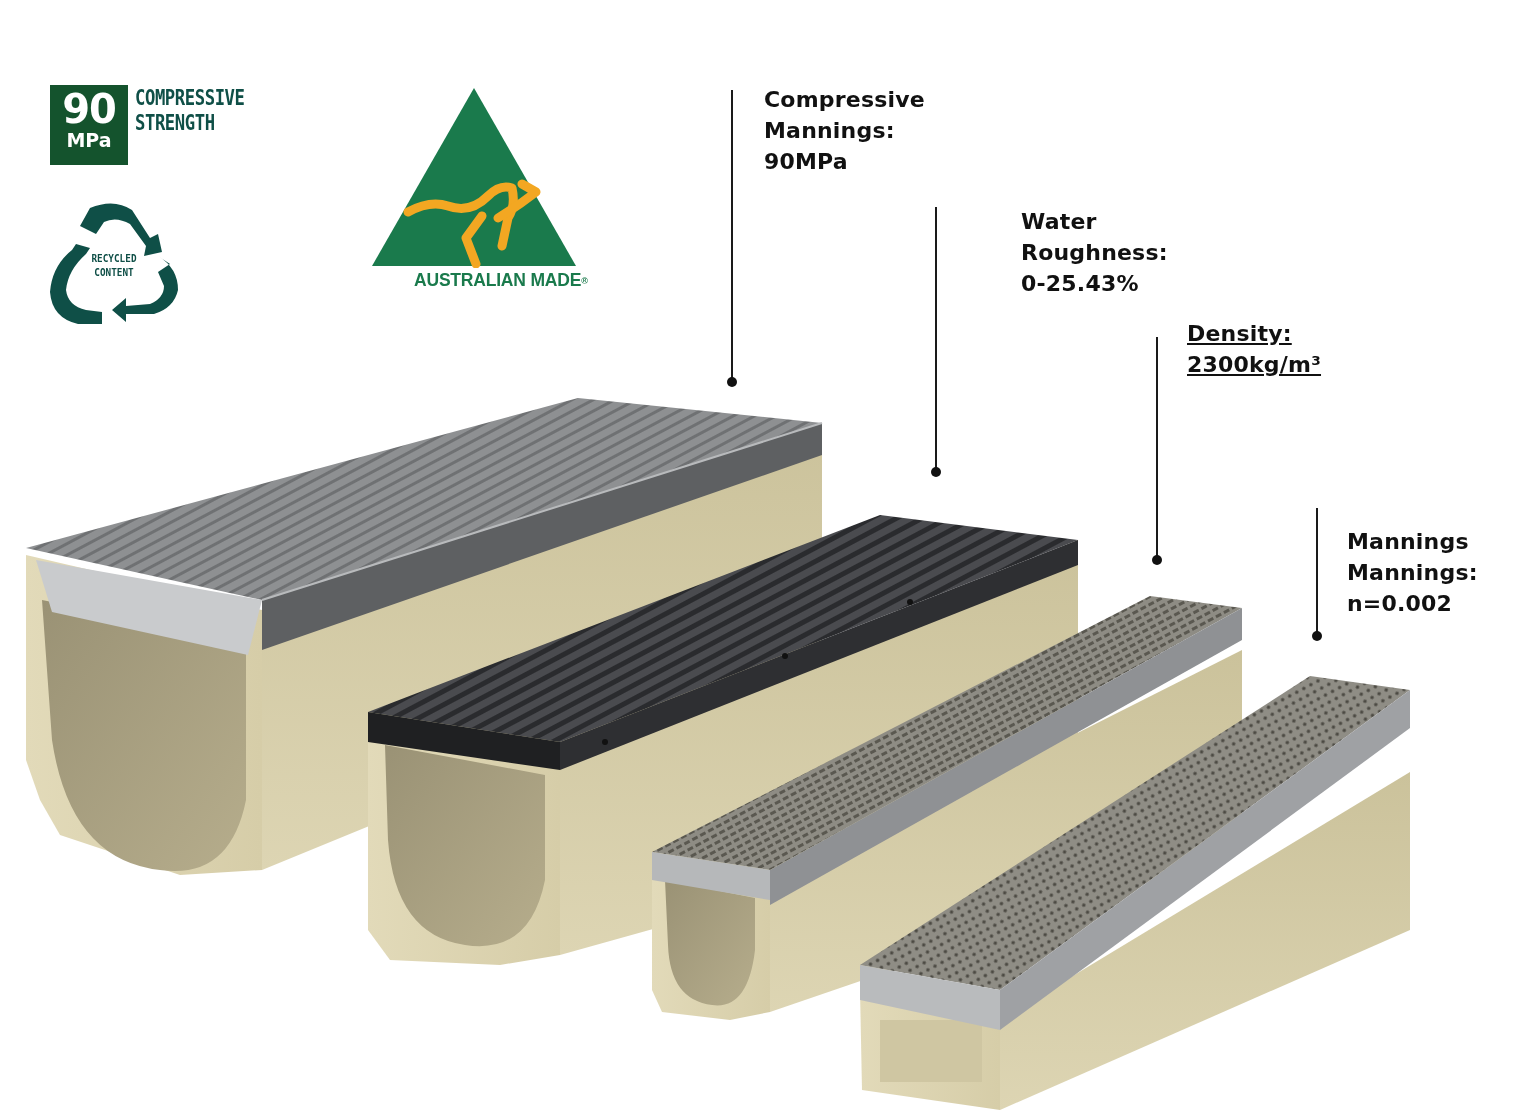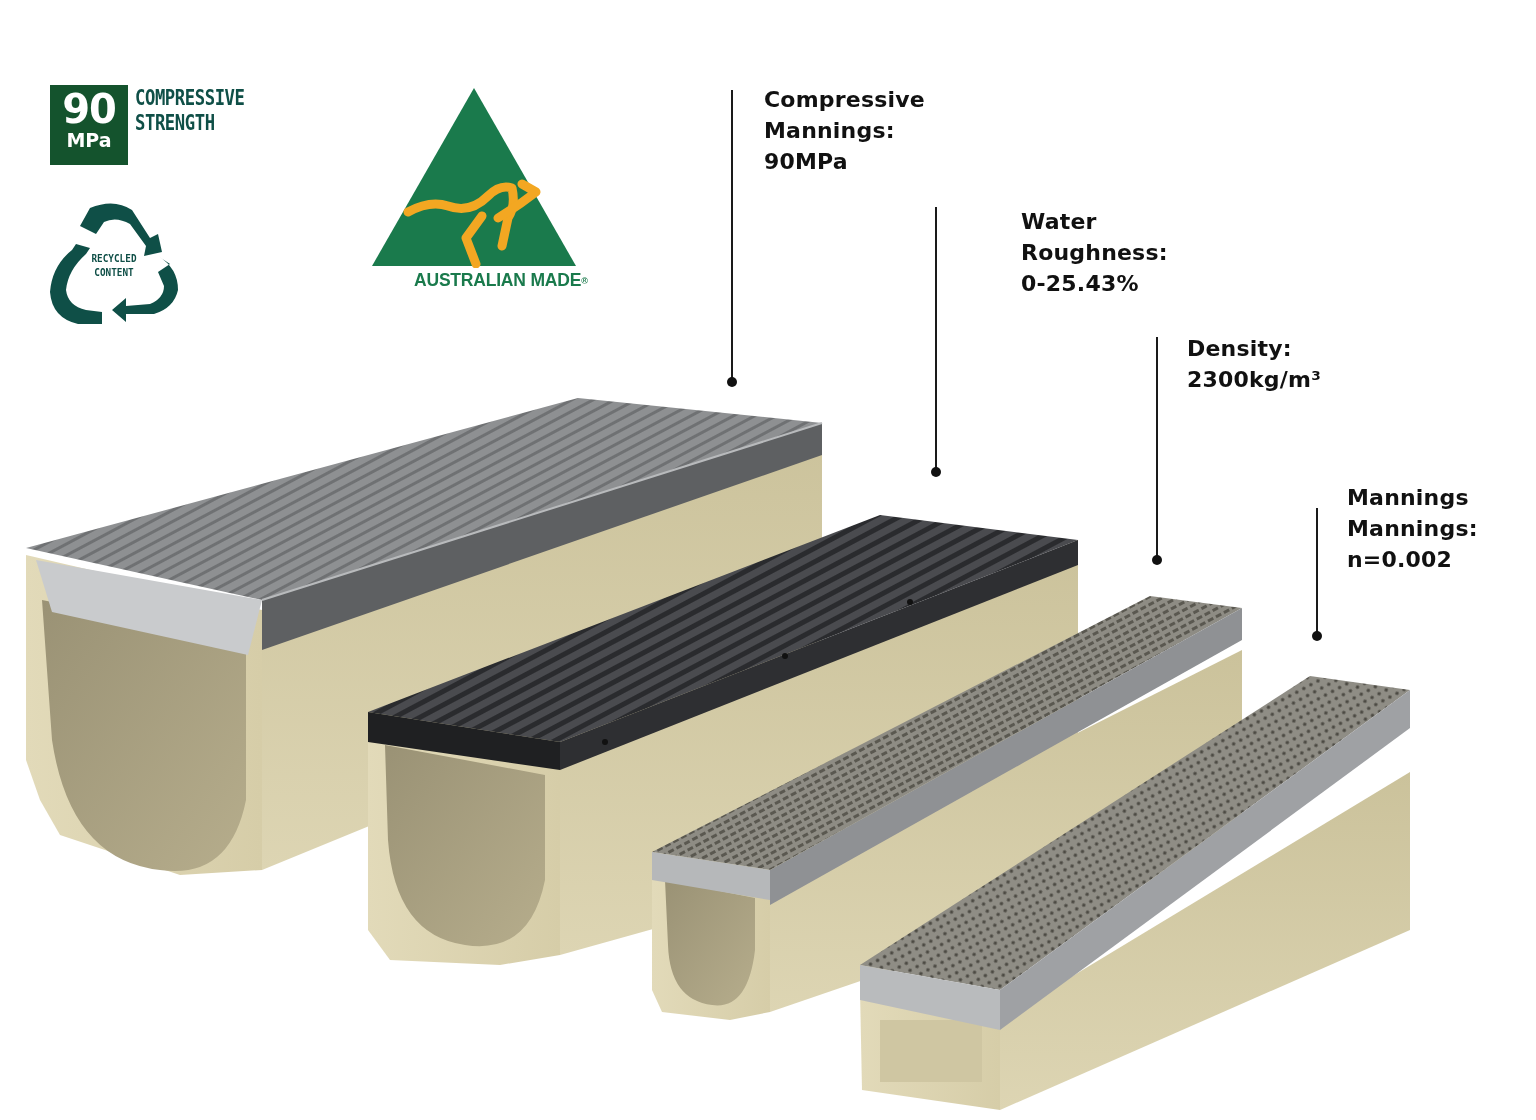--- a/index.html
+++ b/index.html
@@ -155,24 +155,24 @@
 <div class="abs callout-line" style="left:935px; top:207px; height:263px;"></div>
 <div class="abs callout-dot" style="left:931px; top:467px;"></div>
 <div class="abs callout-text" style="left:1021px; top:206px;">
   <div>Water</div>
   <div>Roughness:</div>
   <div>0-25.43%</div>
 </div>
 
 <div class="abs callout-line" style="left:1156px; top:337px; height:221px;"></div>
 <div class="abs callout-dot" style="left:1152px; top:555px;"></div>
-<div class="abs callout-text" style="left:1187px; top:333px;">
+<div class="abs callout-text" style="left:1187px; top:318px;text-decoration:underline;">
   <div>Density:</div>
   <div>2300kg/m³</div>
 </div>
 
 <div class="abs callout-line" style="left:1316px; top:508px; height:126px;"></div>
 <div class="abs callout-dot" style="left:1312px; top:631px;"></div>
-<div class="abs callout-text" style="left:1347px; top:482px;">
+<div class="abs callout-text" style="left:1347px; top:526px;">
   <div>Mannings</div>
   <div>Mannings:</div>
   <div>n=0.002</div>
 </div>
 
 </body></html>

